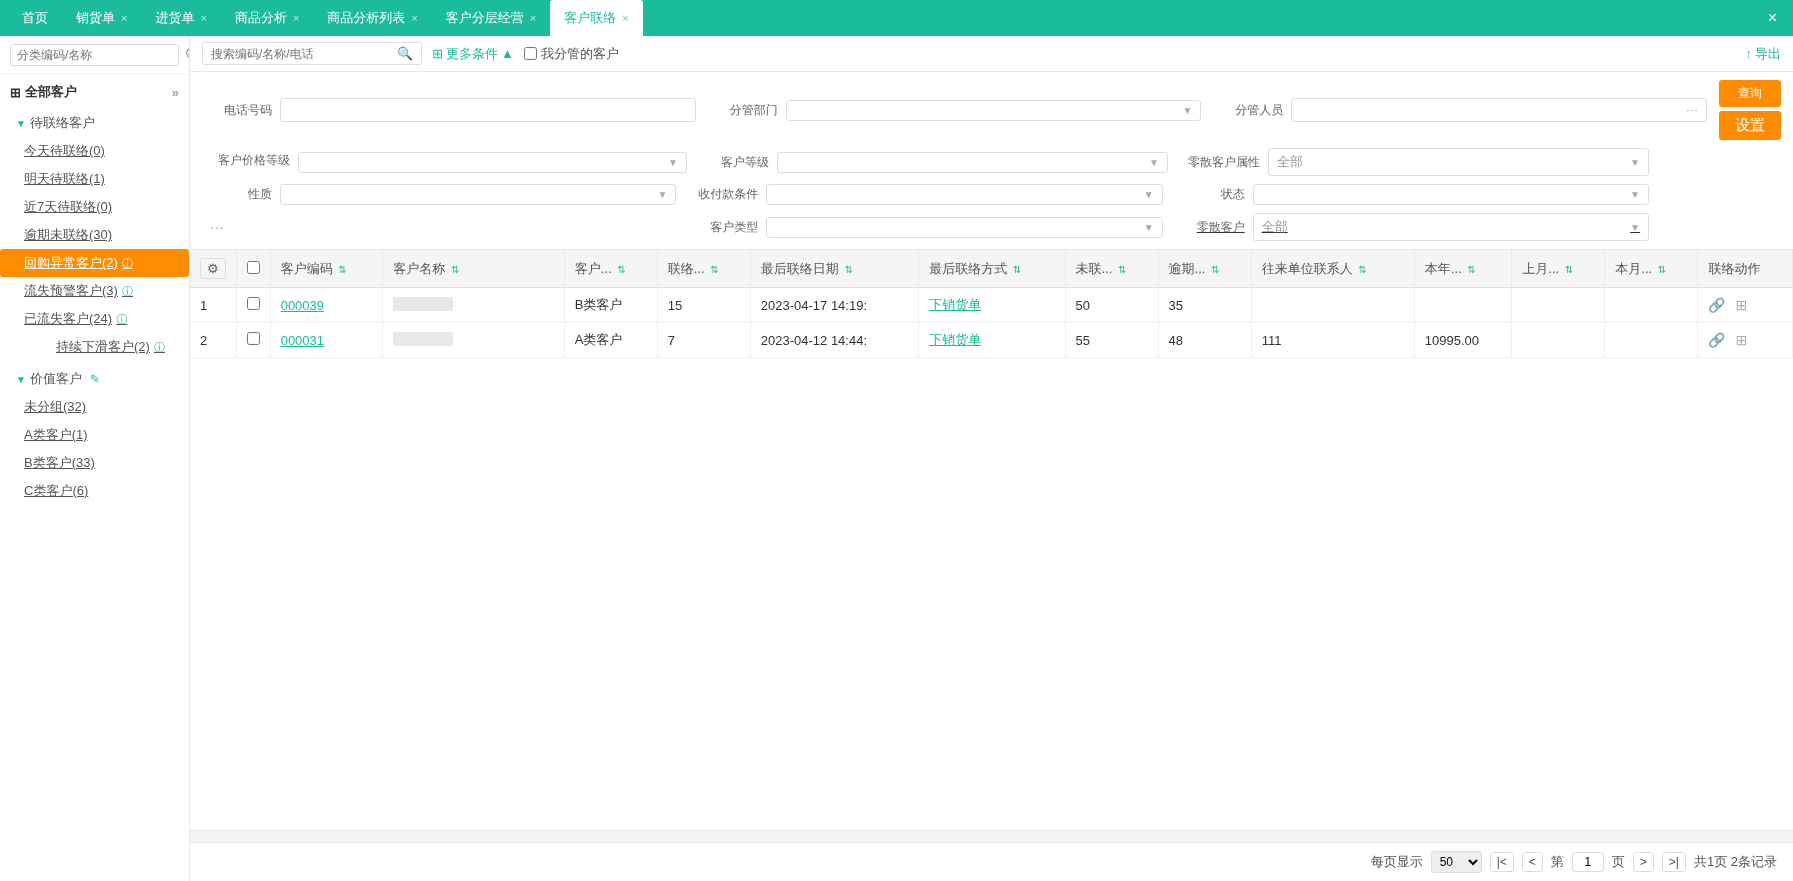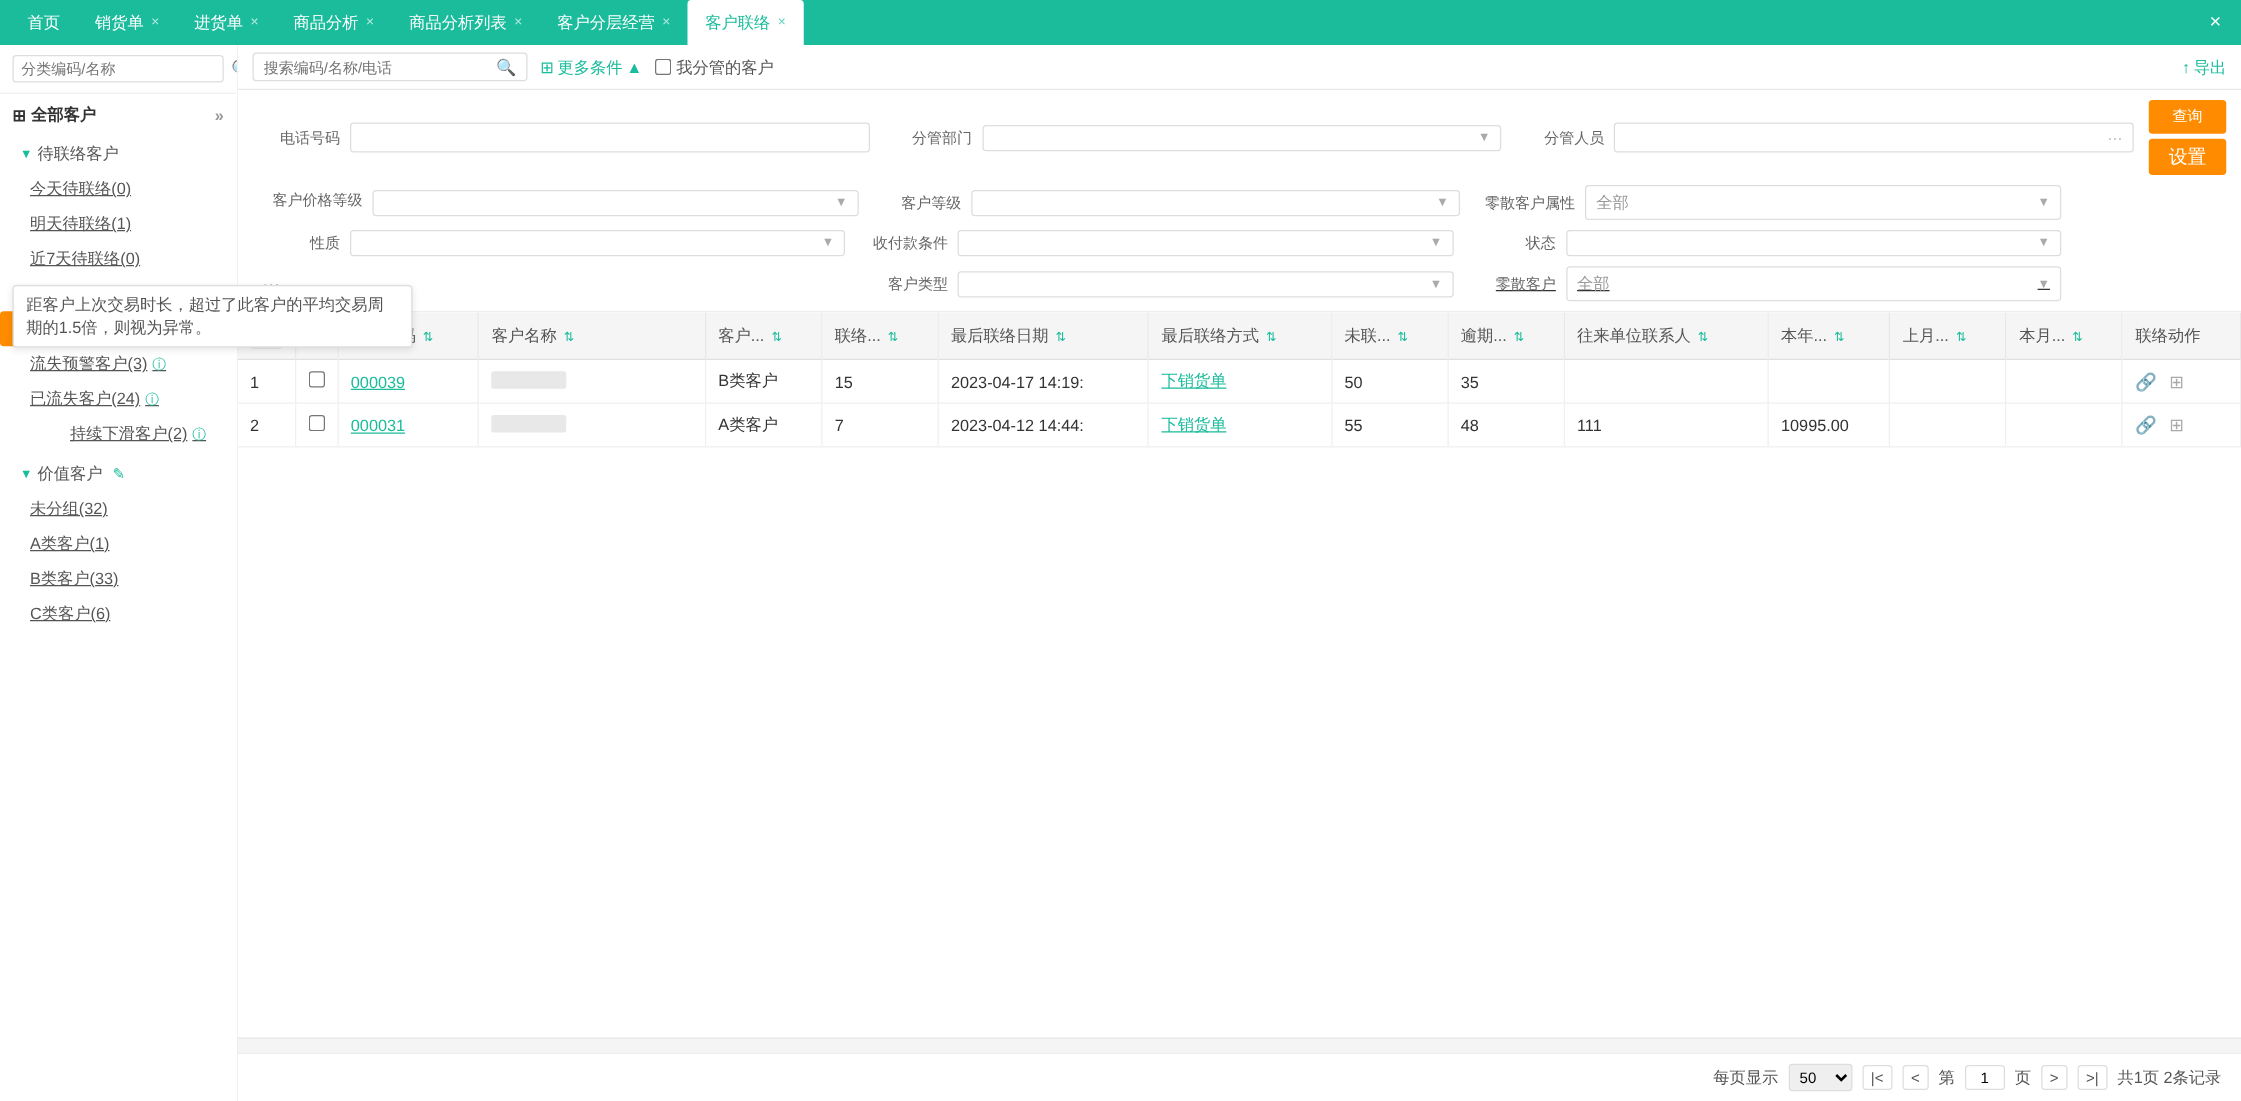--- a/index.html
+++ b/index.html
@@ -445,23 +445,20 @@
       <span>A类客户(1)</span>
     </div>
     <div class="sidebar-item">
       <span>B类客户(33)</span>
     </div>
     <div class="sidebar-item">
       <span>C类客户(6)</span>
     </div>
   </div>
 
-  <div class="tooltip-box">
-    <span>距客户上次交易时长，超过了此客户的平均交易周期的1.5倍，则视为异常。</span>
-  </div>
 
   <div class="content-area">
 
     <div class="filter-bar">
       <div class="filter-search">
         <input type="text" placeholder="搜索编码/名称/电话" style="">
         <span class="s-icon">🔍</span>
       </div>
       <div class="more-conditions">
         <span>⊞</span>

